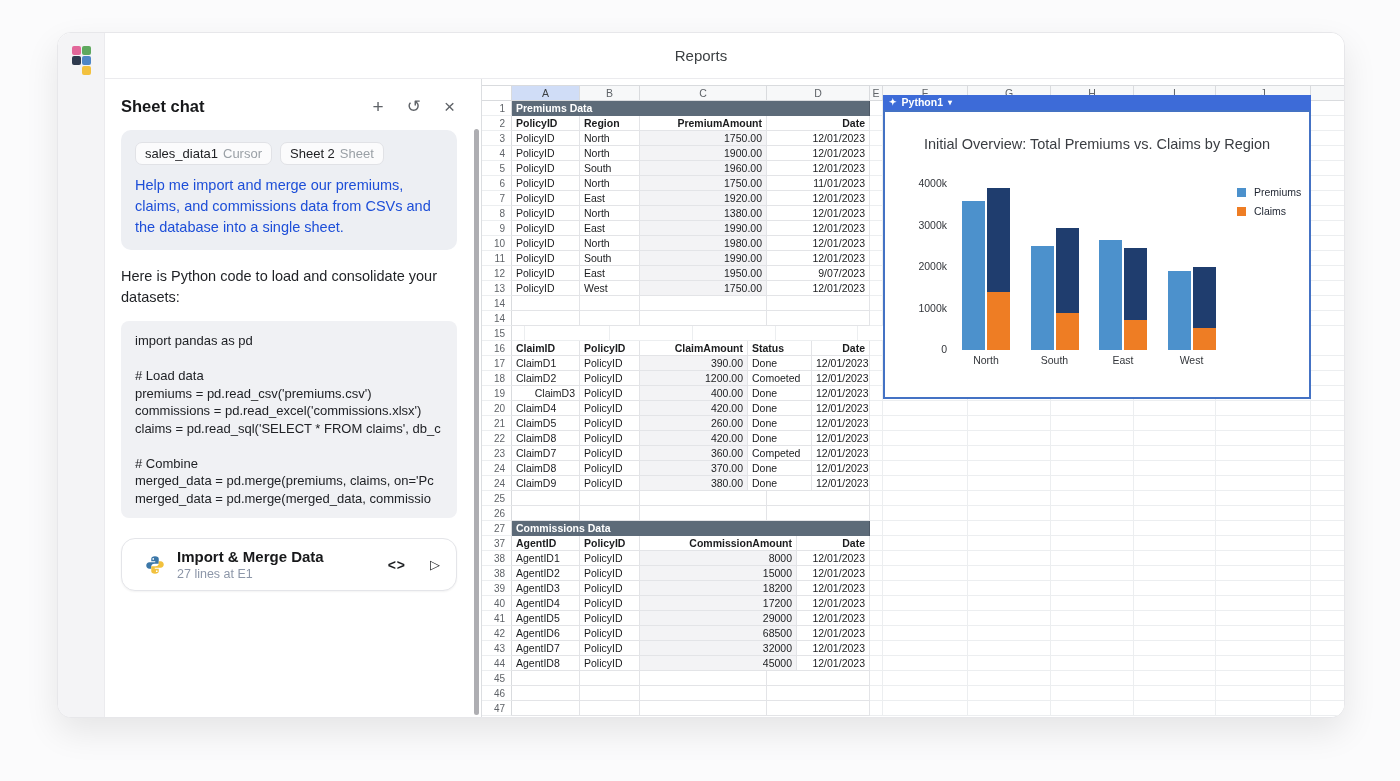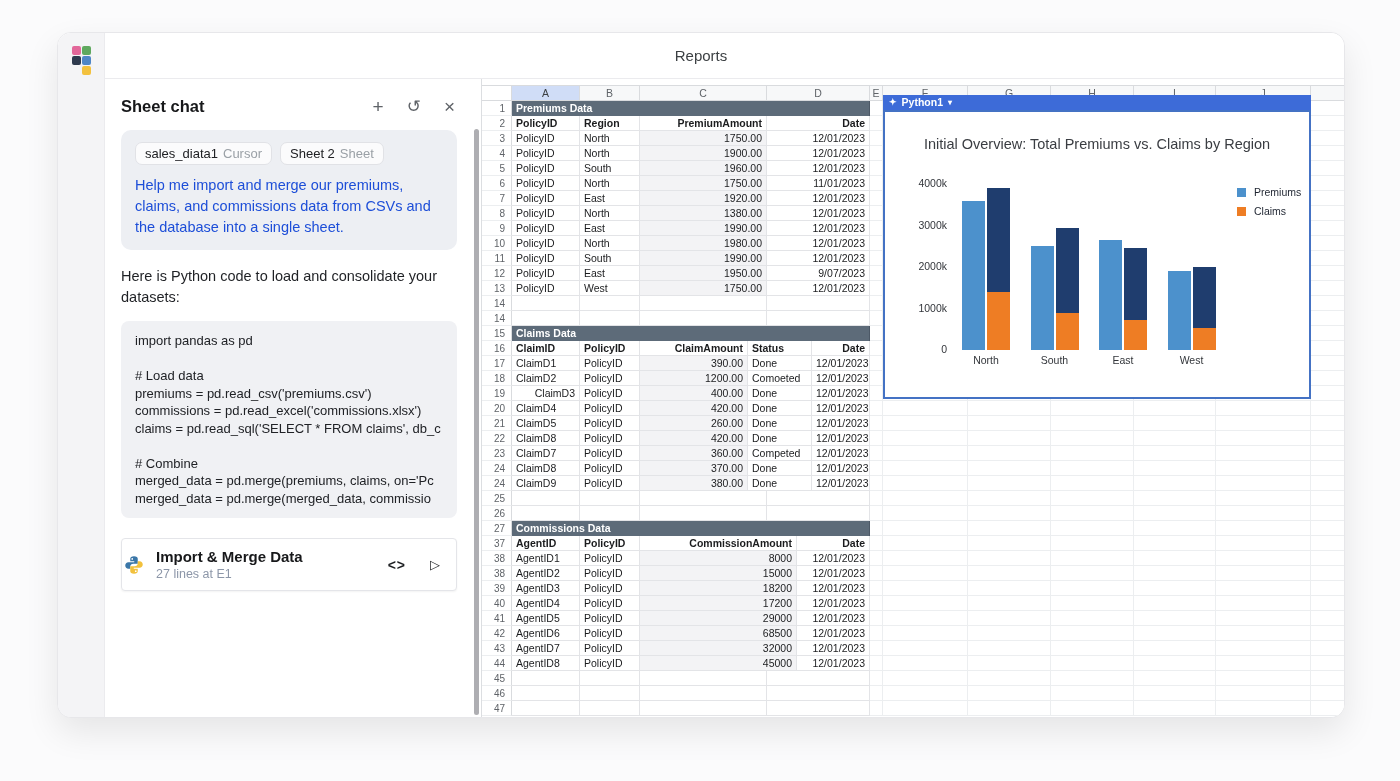--- a/index.html
+++ b/index.html
@@ -26,22 +26,22 @@
   .ic-close { font-size:19px; }
   .bubble { margin:14px 24px 0 16px; background:#edeff3; border-radius:10px; padding:12px 14px; }
   .chips { display:flex; gap:8px; margin-bottom:10px; }
   .chip { background:#fbfbfc; border:1px solid #e1e2e6; border-radius:7px; padding:3px 9px; font-size:13px; white-space:nowrap; }
   .chip .lbl { color:#202124; font-weight:500; }
   .chip .tag { color:#9aa0a6; margin-left:5px; }
   .msg { font-size:14.5px; line-height:1.45; color:#1d4ed8; }
   .intro { margin:16px 24px 0 16px; font-size:14.5px; line-height:1.45; color:#1f2125; }
   .codeblock { margin:13px 24px 0 16px; background:#f0f1f4; border-radius:8px; padding:11px 0 11px 14px; overflow:hidden; }
   .codeline { font-size:13px; line-height:17.5px; color:#202226; white-space:nowrap; }
-  .card { margin:20px 24px 0 16px; border:1px solid #e4e5e9; border-radius:4px; background:#fff;
-          box-shadow:0 1px 2px rgba(0,0,0,.05); padding:9px 16px 9px 2px; display:flex; align-items:center; gap:12px; }
+  .card { margin:20px 24px 0 16px; border:1px solid #e4e5e9; border-radius:14px; background:#fff;
+          box-shadow:0 1px 2px rgba(0,0,0,.05); padding:9px 16px 9px 23px; display:flex; align-items:center; gap:12px; }
   .pyicon { width:20px; height:20px; flex:0 0 20px; }
   .card-title { font-size:15px; font-weight:bold; color:#17181a; }
   .card-sub { font-size:12.5px; color:#8c96a8; margin-top:2px; }
   .card-acts { margin-left:auto; display:flex; gap:24px; align-items:center; color:#1c1e21; }
   .ic-code { font-size:14px; font-weight:bold; letter-spacing:1px; }
   .ic-play { font-size:13px; }
   .chat-scrollbar { position:absolute; right:2px; top:50px; width:5px; height:586px; background:#aeaeb2; border-radius:3px; }
   
   .sheet { position:absolute; left:423px; top:46px; right:0; bottom:0; background:#fff; border-left:1px solid #dcdee1; }
   .colheads { position:absolute; left:0; top:6px; height:16px; display:flex; }
@@ -364,21 +364,20 @@
           <div class="cell fill" style="width: 13px;"></div>
           <div class="cell fill" style="width: 85px;"></div>
           <div class="cell fill" style="width: 83px;"></div>
           <div class="cell fill" style="width: 83px;"></div>
           <div class="cell fill" style="width: 82px;"></div>
           <div class="cell fill" style="width: 95px;"></div>
           <div class="cell fill" style="width: 37px;"></div>
         </div>
         <div class="grow">
           <div class="rnum">15</div>
-          <div class="cell banner" style="width: 358px; background: rgb(93, 107, 121);">Claims Data</div>
           <div class="cell fill" style="width: 13px;"></div>
           <div class="cell fill" style="width: 85px;"></div>
           <div class="cell fill" style="width: 83px;"></div>
           <div class="cell fill" style="width: 83px;"></div>
           <div class="cell fill" style="width: 82px;"></div>
           <div class="cell fill" style="width: 95px;"></div>
           <div class="cell fill" style="width: 37px;"></div>
         </div>
         <div class="grow">
           <div class="rnum">16</div>

